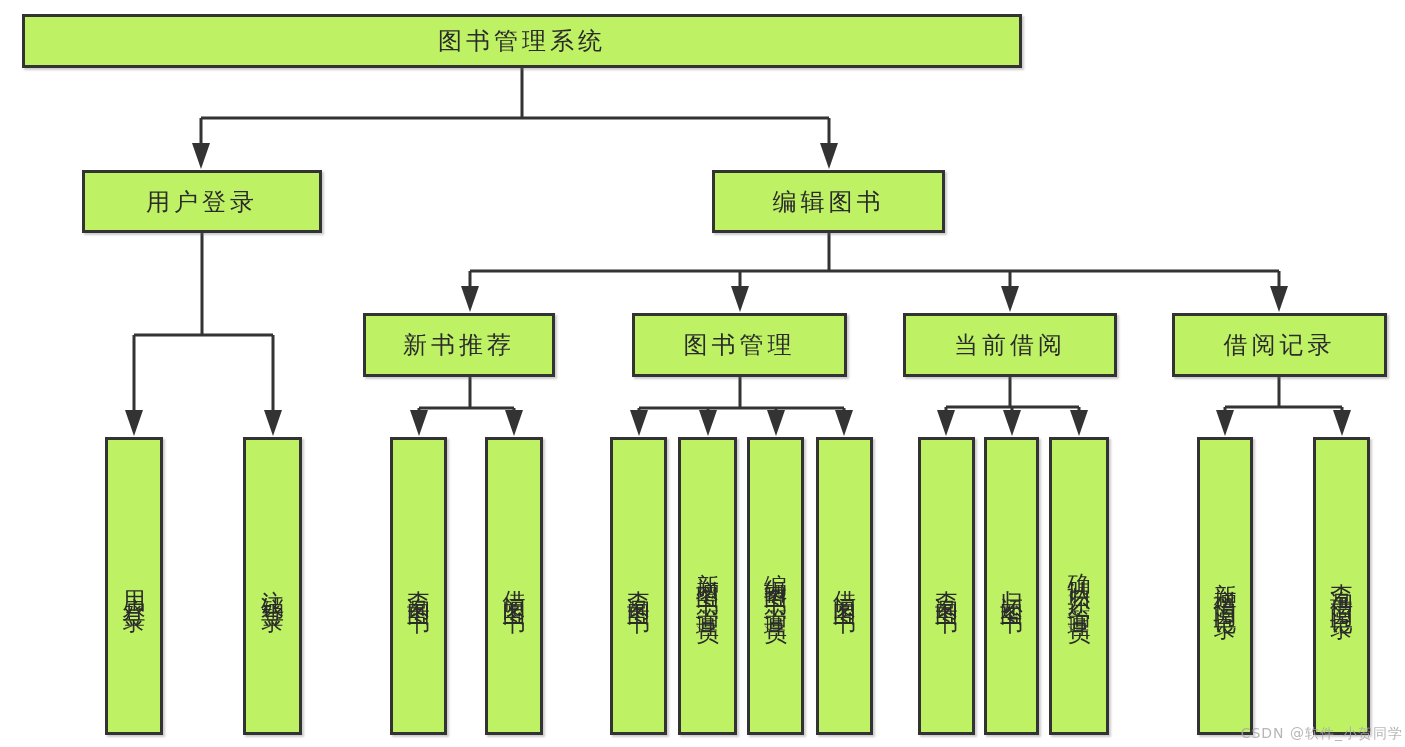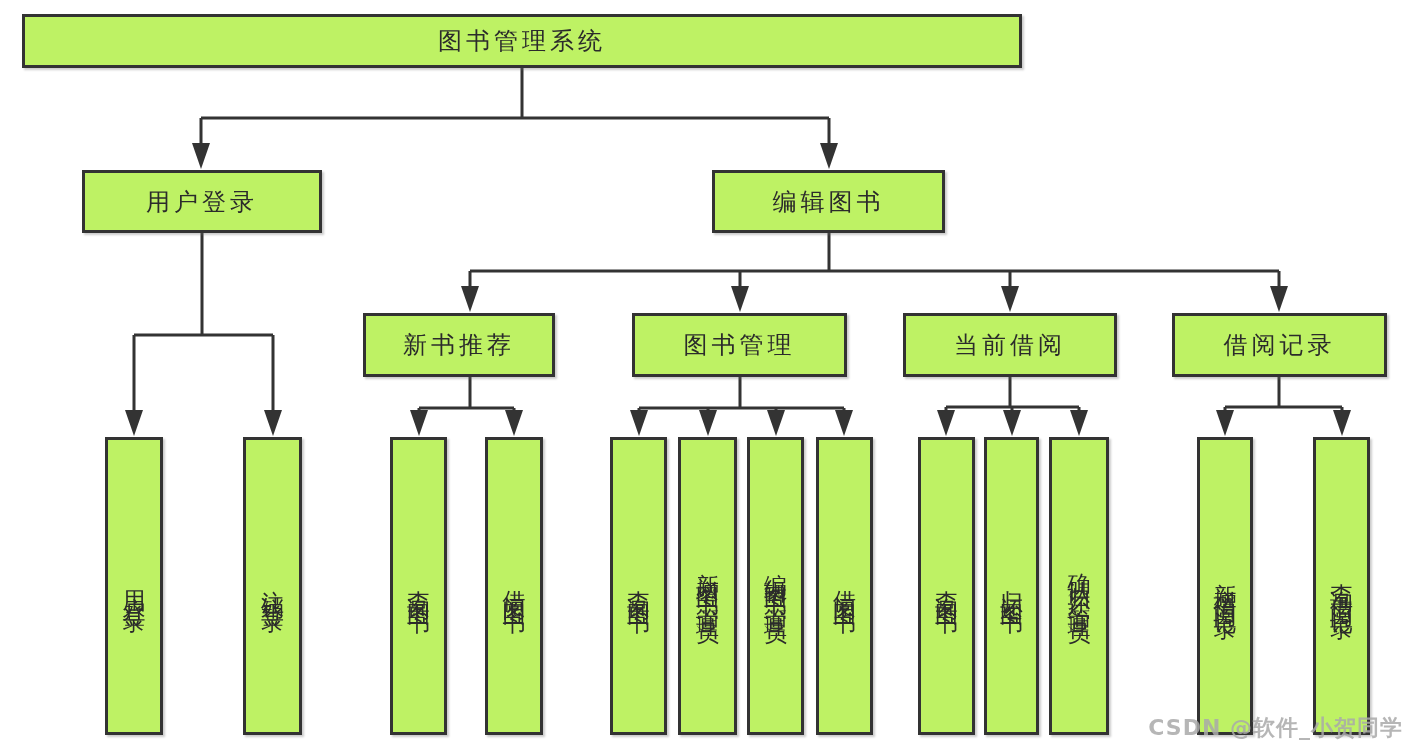--- a/index.html
+++ b/index.html
@@ -39,27 +39,26 @@
     writing-mode:vertical-rl;
     text-orientation:mixed;
     font-size:23px;
     letter-spacing:7px;
     line-height:1;
     color:var(--text);
   }
   #watermark{
     position:absolute;
     right:2px;bottom:4px;
-    font-size:22px;
+    font-size:14px;
     letter-spacing:1px;
     color:var(--watermark);
     opacity:0.85;
     white-space:nowrap;
     pointer-events:none;
-    font-weight:bold;
   }
 </style>
 </head>
 <body>
 
 <div id="canvas">
 
   <svg id="connectors" viewBox="0 0 1405 747" xmlns="http://www.w3.org/2000/svg">
     <g>
       <path class="line" d="M522 68 V118 M201 118 H829 M201 118 V148 M829 118 V148"></path>

